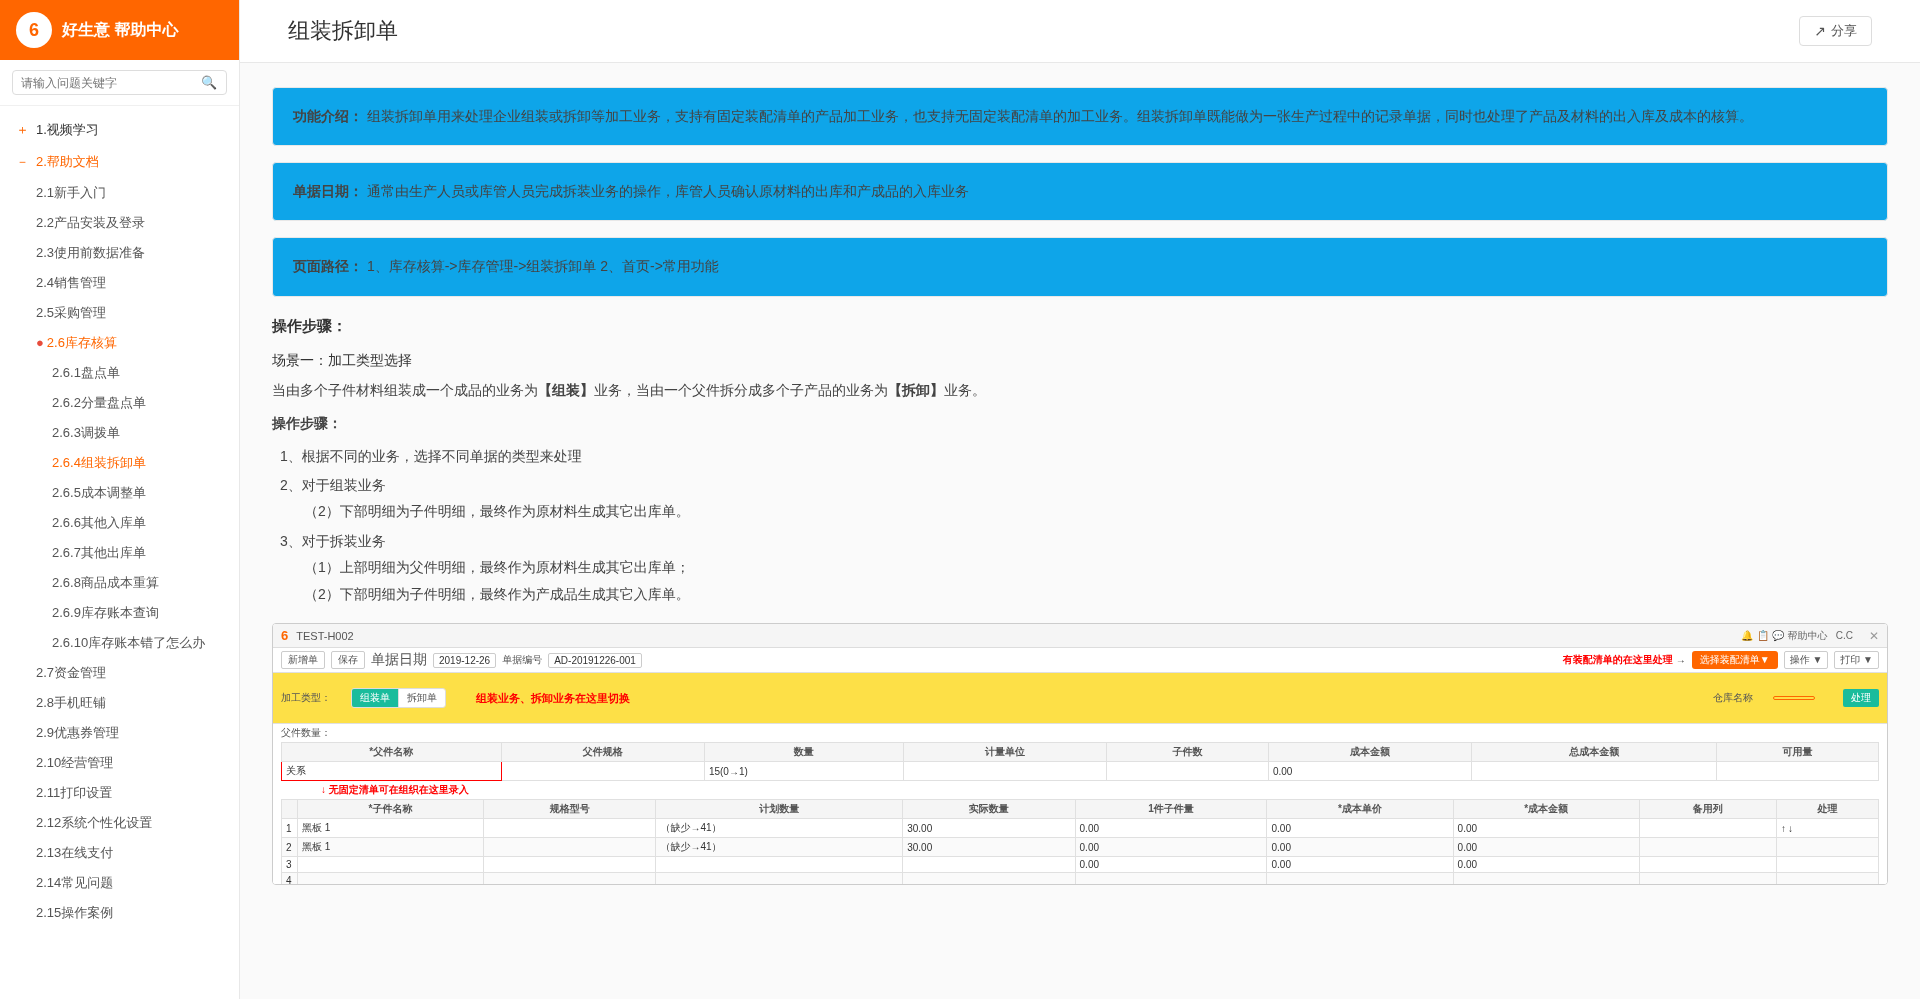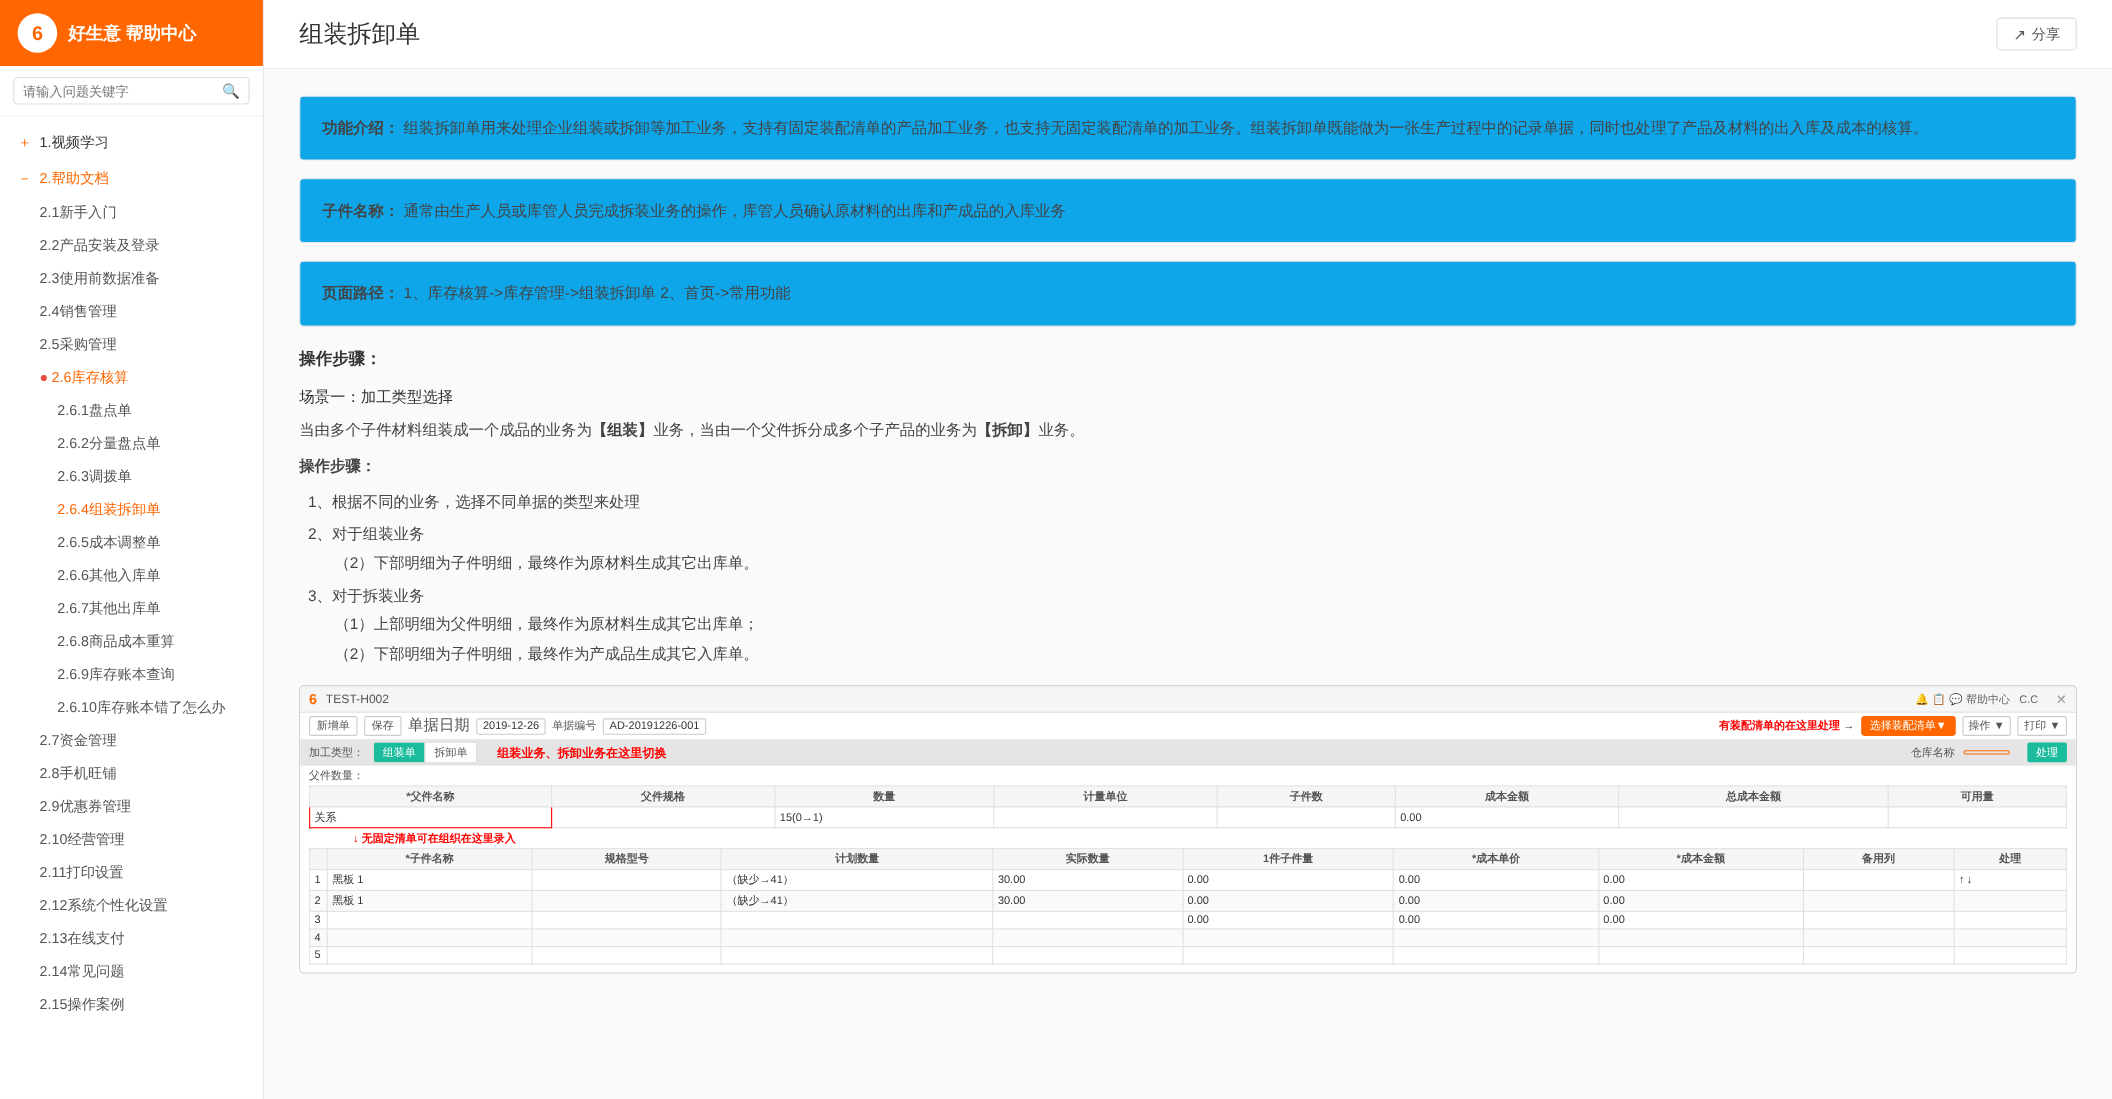--- a/index.html
+++ b/index.html
@@ -95,21 +95,21 @@
 
     
     .main {
       flex: 1;
       display: flex;
       flex-direction: column;
       overflow: hidden;
     }
     .main-header {
       background: #fff;
-      padding: 16px 32px;
+      padding: 16px 48px;
       border-bottom: 1px solid #e8e8e8;
       display: flex;
       align-items: center;
       justify-content: space-between;
       flex-shrink: 0;
     }
     .page-title {
       font-size: 22px;
       font-weight: 500;
       color: #333;
@@ -306,21 +306,21 @@
   </div>
 
   <div class="main-content">
 
     <div class="info-block">
       <span class="bold-text">功能介绍：</span>
       <span>组装拆卸单用来处理企业组装或拆卸等加工业务，支持有固定装配清单的产品加工业务，也支持无固定装配清单的加工业务。组装拆卸单既能做为一张生产过程中的记录单据，同时也处理了产品及材料的出入库及成本的核算。</span>
     </div>
 
     <div class="info-block">
-      <span class="bold-text">子件名称：</span>
+      <span class="bold-text">单据日期：</span>
       <span>通常由生产人员或库管人员完成拆装业务的操作，库管人员确认原材料的出库和产成品的入库业务</span>
     </div>
 
     <div class="info-block">
       <span class="bold-text">页面路径：</span>
       <span>1、库存核算-&gt;库存管理-&gt;组装拆卸单  2、首页-&gt;常用功能</span>
     </div>
 
     <div class="section-title">操作步骤：</div>
 
@@ -365,21 +365,21 @@
 
             <span style="position:relative; display:inline-block;">
               <span style="font-size:10px; color:red; font-weight:bold; white-space:nowrap;">有装配清单的在这里处理</span>
               <span style="font-size:10px;"> →</span>
             </span>
             <span class="mock-btn-orange" style="font-size:10px; cursor:pointer;">选择装配清单▼</span>
             <span style="font-size:10px; color:#555; border:1px solid #ccc; padding:1px 5px; border-radius:2px;">操作 ▼</span>
             <span style="font-size:10px; color:#555; border:1px solid #ccc; padding:1px 5px; border-radius:2px;">打印 ▼</span>
           </div>
 
-          <div style="display:flex; align-items:center; background:#e5e5e5; border-bottom:1px solid #e0e0e0; padding:1px 8px; gap:8px;">
+          <div style="display:flex; align-items:center; background:#fde047; border-bottom:1px solid #e0e0e0; padding:15px 8px; gap:20px;">
             <span style="font-size:10px; color:#555;">加工类型：</span>
             <span style="display:flex; border:1px solid #ddd; border-radius:3px; overflow:hidden;">
               <span style="font-size:10px; background:#1abc9c; color:#fff; padding:2px 8px; cursor:pointer;">组装单</span>
               <span style="font-size:10px; background:#fff; color:#555; padding:2px 8px; cursor:pointer; border-left:1px solid #ddd;">拆卸单</span>
             </span>
             <span style="color:red; font-size:11px; font-weight:bold; margin-left:10px;">组装业务、拆卸业务在这里切换</span>
             <span style="flex:1;"></span>
             <span style="font-size:10px; color:#555;">仓库名称</span>
             <span style="border:1px solid #ff6600; padding:1px 20px; font-size:10px; border-radius:2px;"></span>
             <span style="background:#1abc9c; color:#fff; font-size:10px; padding:2px 8px; border-radius:2px; cursor:pointer; margin-left:8px;">处理</span>

